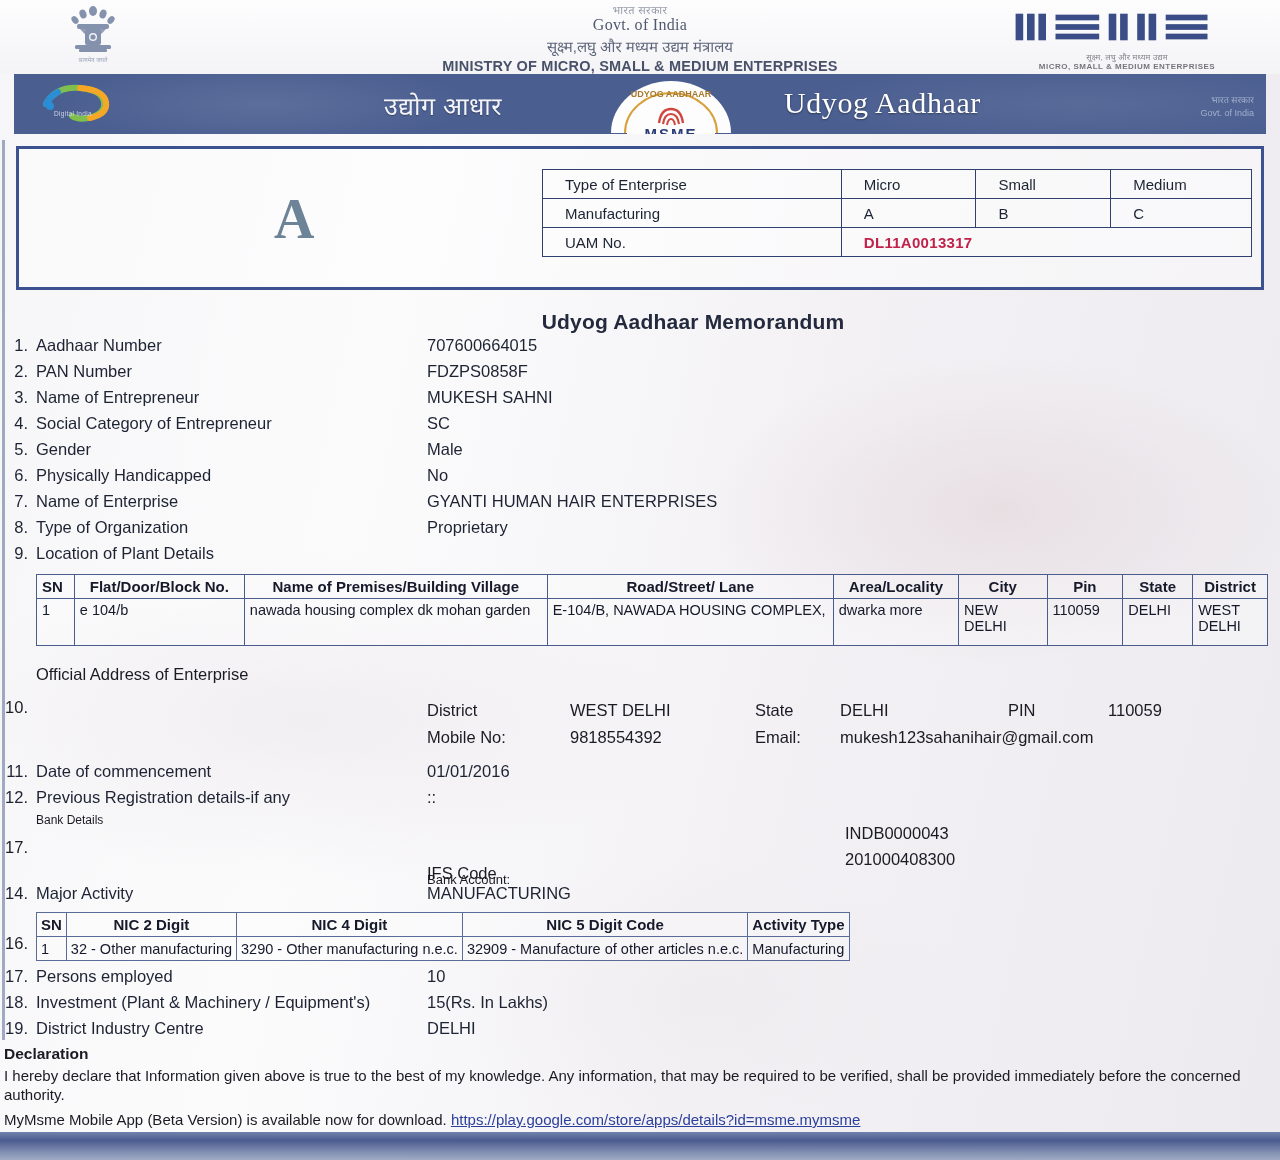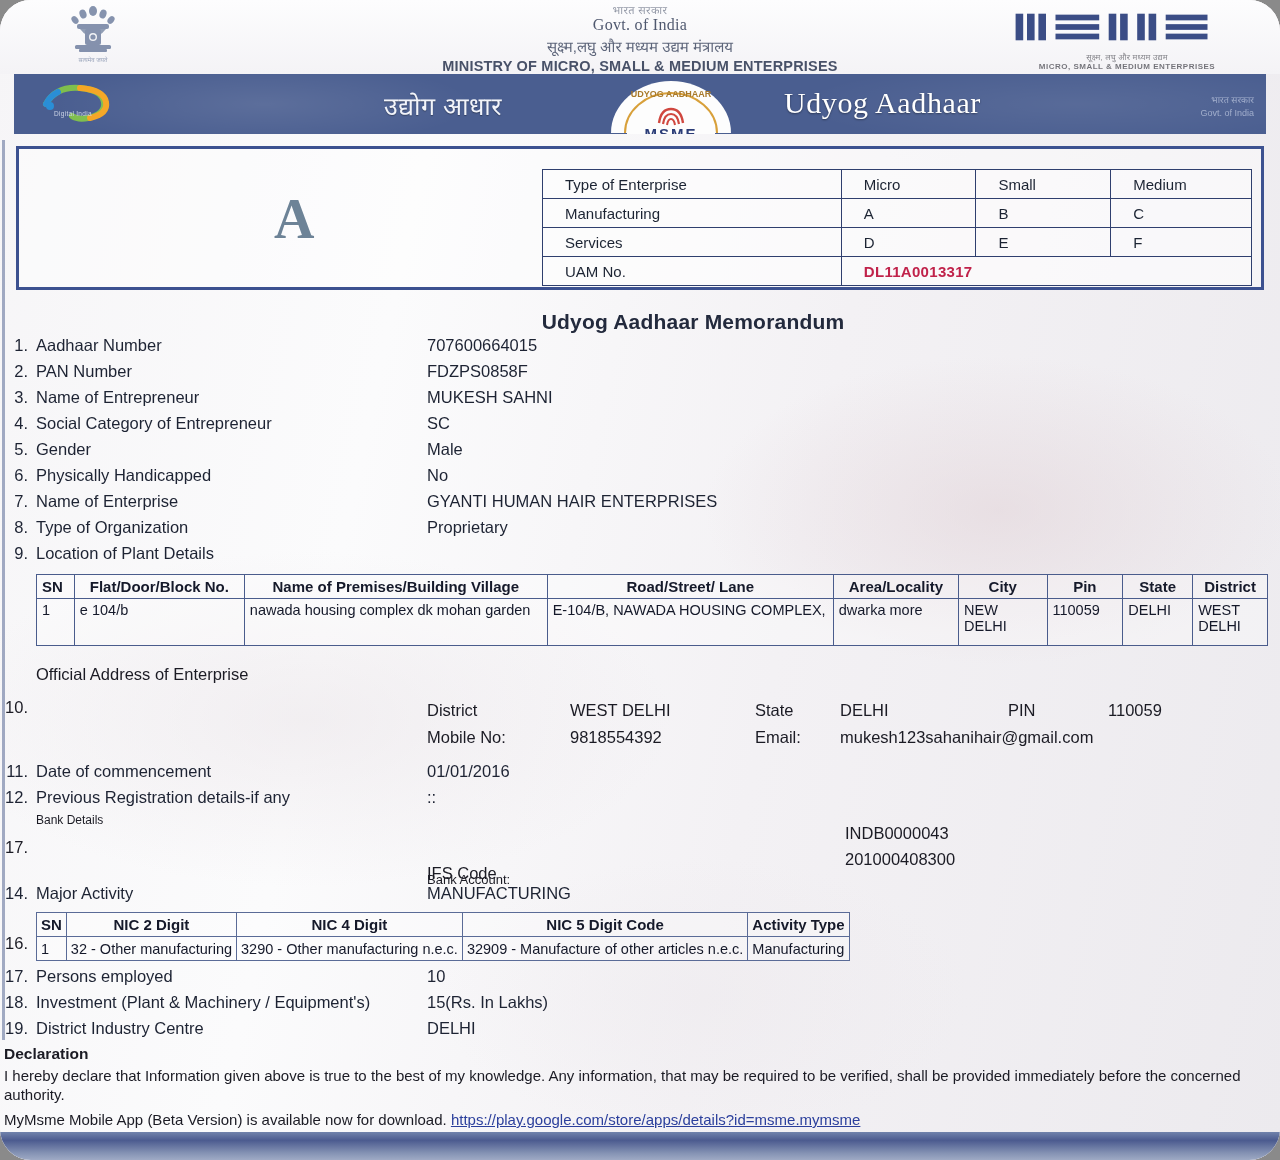--- a/index.html
+++ b/index.html
@@ -8,21 +8,20 @@
     background: #8a8a8a;
   }
   .page {
     position: relative;
     width: 1280px;
     height: 1160px;
     background: #efeef0;
     font-family: "Liberation Sans", sans-serif;
     color: #1b1b24;
     overflow: hidden;
-    border-radius: 31px;
   }
   
   .page::before {
     content: "";
     position: absolute;
     inset: 0;
     background:
       radial-gradient(ellipse 420px 220px at 78% 44%, rgba(225,210,215,0.55), rgba(255,255,255,0) 70%),
       radial-gradient(ellipse 520px 240px at 24% 62%, rgba(232,226,230,0.5), rgba(255,255,255,0) 70%),
       radial-gradient(ellipse 380px 200px at 55% 86%, rgba(236,232,236,0.45), rgba(255,255,255,0) 70%),
@@ -334,26 +333,20 @@
         <td class="lbl">Type of Enterprise</td>
         <td class="c1">Micro</td>
         <td class="c2">Small</td>
         <td class="c3">Medium</td>
       </tr>
       <tr>
         <td class="lbl">Manufacturing</td>
         <td class="c1">A</td>
         <td class="c2">B</td>
         <td class="c3">C</td>
-      </tr>
-      <tr>
-        <td class="lbl">Services</td>
-        <td class="c1">D</td>
-        <td class="c2">E</td>
-        <td class="c3">F</td>
       </tr>
       <tr>
         <td class="lbl">UAM No.</td>
         <td colspan="3"><span class="uam-val">DL11A0013317</span></td>
       </tr>
     </tbody>
       </table>
   </div>
 
   <div class="memo-title">Udyog Aadhaar Memorandum</div>

